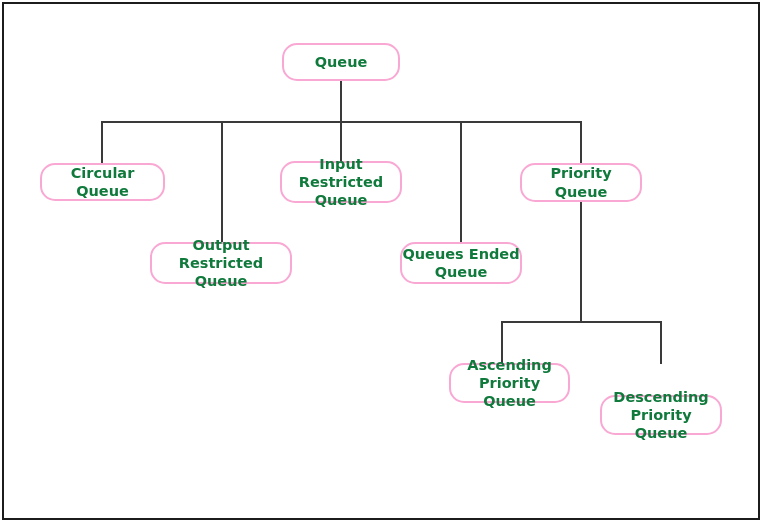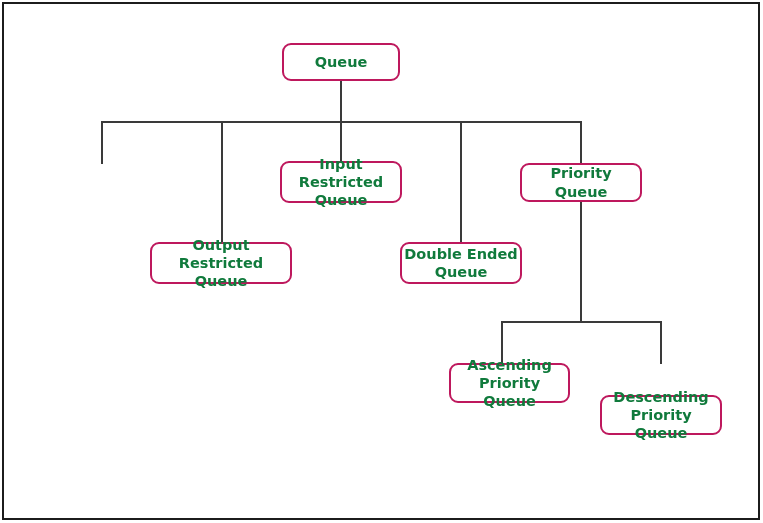--- a/index.html
+++ b/index.html
@@ -14,22 +14,22 @@
   .frame {
     position: absolute;
     left: 2px; top: 2px; right: 3px; bottom: 3px;
     border: 2px solid #1c1c1c;
     pointer-events: none;
   }
   .node {
     position: absolute;
     box-sizing: border-box;
     background: #ffffff;
-    border: 2px solid #be185d;
-    border-radius: 9px;
+    border: 2px solid #f9a8d4;
+    border-radius: 15px;
     display: flex;
     align-items: center;
     justify-content: center;
     text-align: center;
     color: var(--text-green, #107a3c);
     font-weight: bold;
     font-size: 14.5px;
     line-height: 1.25;
     white-space: pre-line;
     z-index: 2;
@@ -82,25 +82,26 @@
   <div class="line l-d-output"></div>
   <div class="line l-d-input"></div>
   <div class="line l-d-double"></div>
   <div class="line l-d-priority"></div>
   <div class="line l-priority-drop"></div>
   <div class="line l-h2"></div>
   <div class="line l-d-ascending"></div>
   <div class="line l-d-descending"></div>
 
   <div class="node n-queue">Queue</div>
+  <div class="node n-circular">Circular Queue</div>
   <div class="node n-input-restricted">Input Restricted
 Queue</div>
   <div class="node n-priority">Priority Queue</div>
   <div class="node n-output-restricted">Output Restricted
 Queue</div>
-  <div class="node n-double-ended">Double Ended
+  <div class="node n-double-ended">Queues Ended
 Queue</div>
   <div class="node n-ascending">Ascending
 Priority Queue</div>
   <div class="node n-descending">Descending
 Priority Queue</div>
 
 </div>
 
 </body></html>

